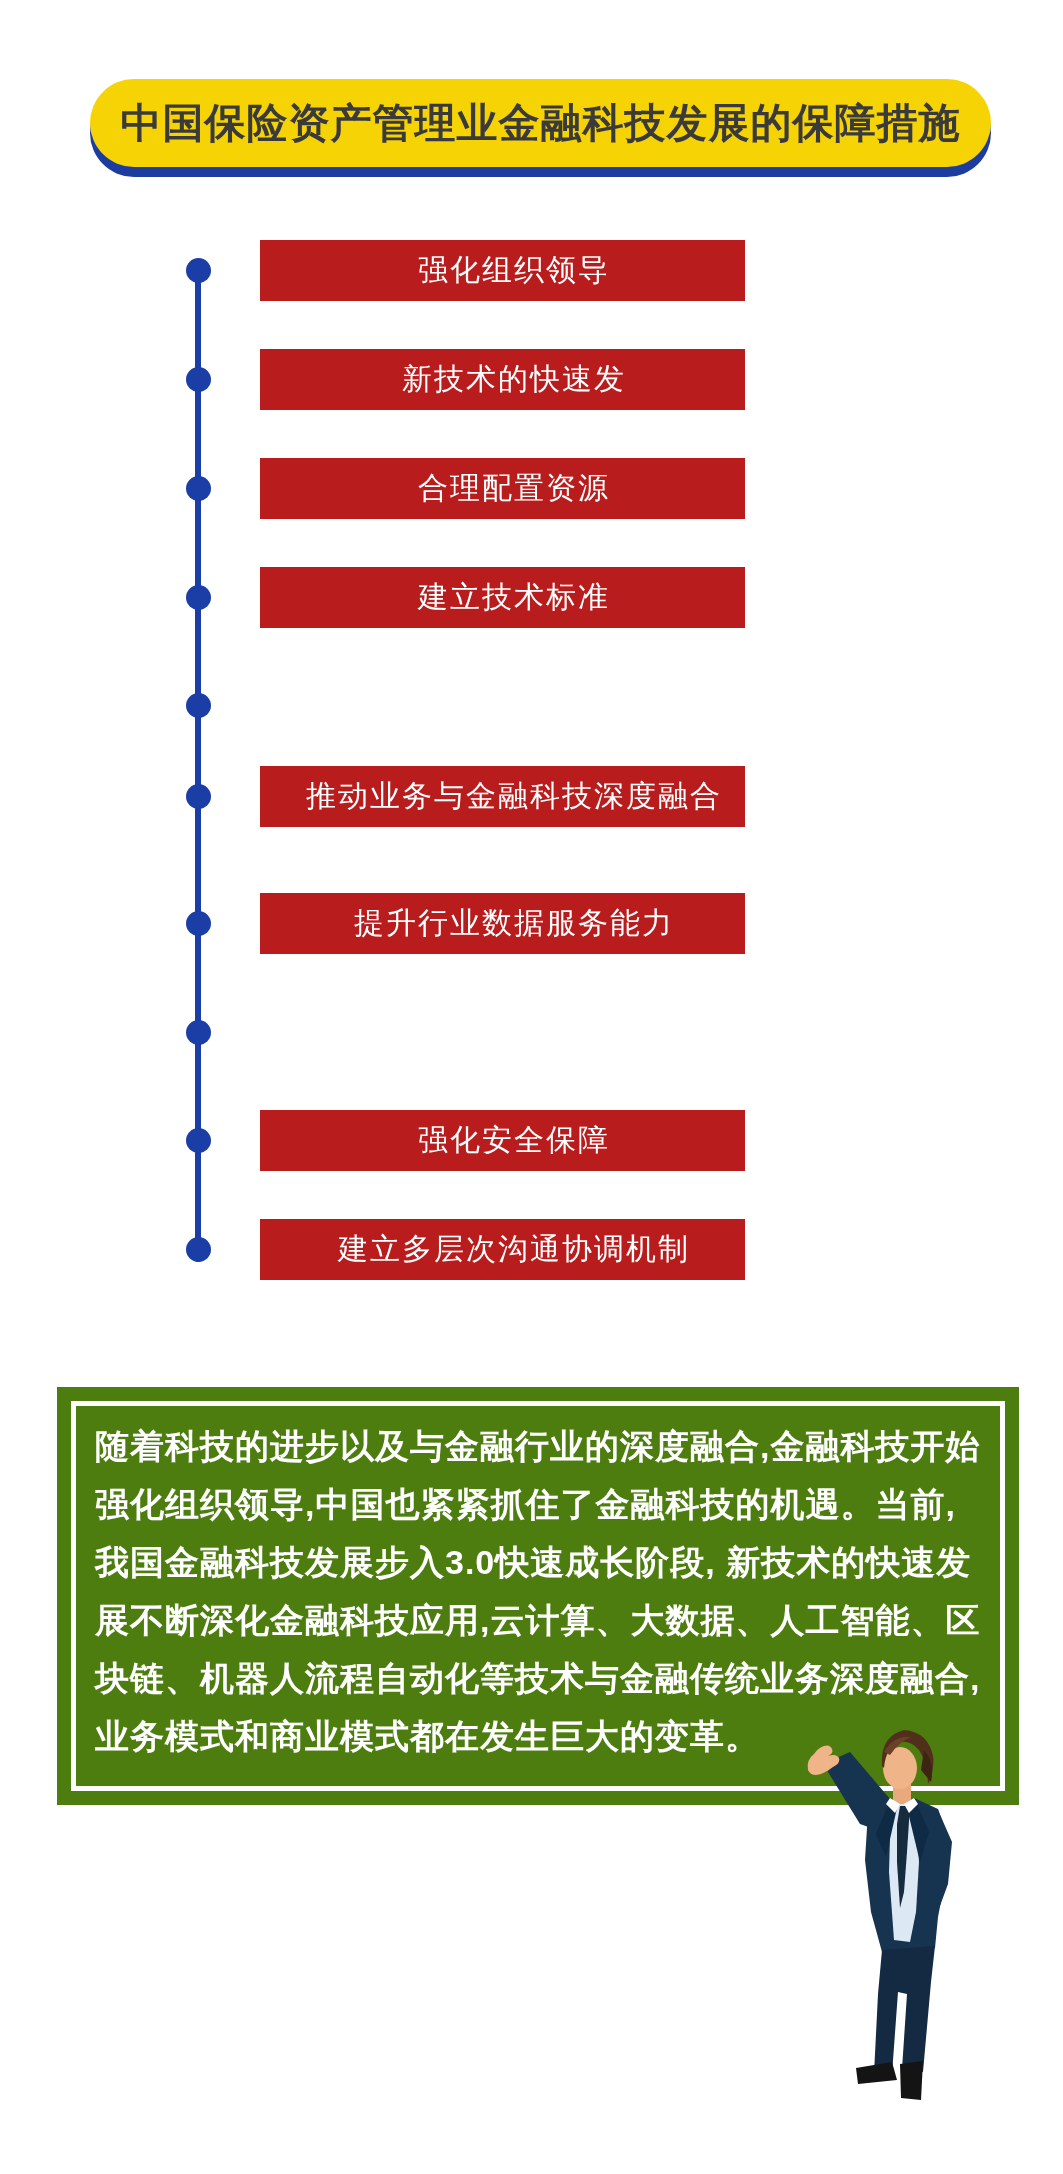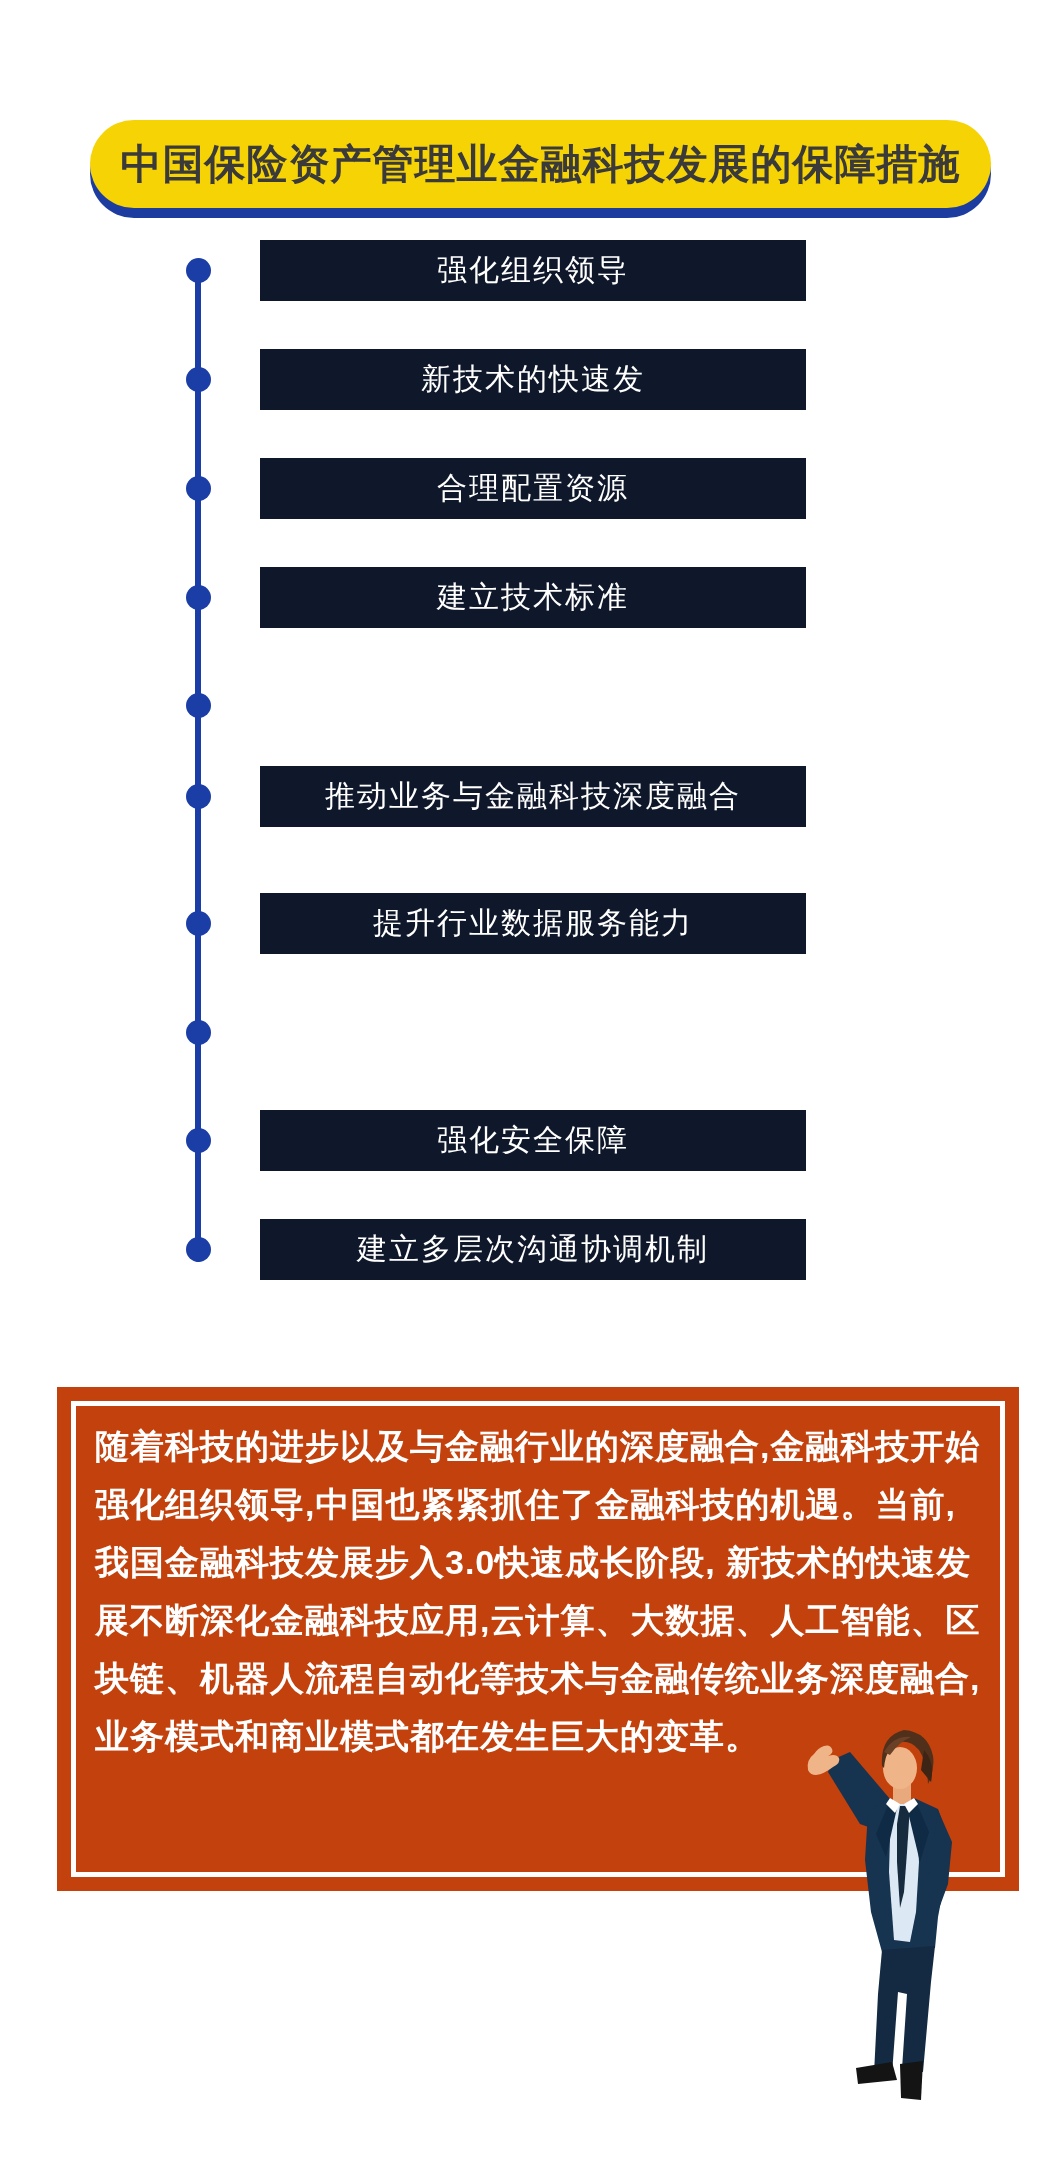--- a/index.html
+++ b/index.html
@@ -5,47 +5,47 @@
   html,body{margin:0;padding:0;background:#ffffff;}
   body{
     width:1063px;height:2174px;position:relative;overflow:hidden;
     font-family:"Liberation Sans","DejaVu Sans",sans-serif;
   }
   
   .banner{
     position:absolute;left:90px;top:79px;width:901px;height:88px;
     background:#F6D305;border-radius:46px;
     box-shadow:0 10px 0 0 #1C3CA0;
-    display:flex;align-items:center;justify-content:center;margin-top:41px;
+    display:flex;align-items:center;justify-content:center;
   }
   .banner-title{
     font-size:41px;font-weight:bold;color:#3A3A3A;letter-spacing:1px;
     white-space:nowrap;
   }
   
   .timeline-line{
     position:absolute;left:195px;top:270px;width:6px;height:992px;
     background:#1B3EA6;border-radius:3px;
   }
   .measure-row{position:absolute;left:0;width:1063px;height:61px;}
   .timeline-dot{
     position:absolute;left:186px;top:18px;width:25px;height:25px;
     border-radius:50%;background:#1B3EA6;
   }
   .measure-bar{
-    position:absolute;left:260px;top:0;width:546px;height:61px;
-    background:#0f172a;display:flex;align-items:center;justify-content:center;
+    position:absolute;left:260px;top:0;width:462px;height:61px;
+    background:#b91c1c;display:flex;align-items:center;justify-content:center;padding-left:23px;
   }
   .measure-label{
     color:#ffffff;font-size:30px;font-weight:500;letter-spacing:2px;white-space:nowrap;
   }
   
   .infobox{
-    position:absolute;left:57px;top:1387px;width:962px;height:504px;
-    background:#c2410c;
+    position:absolute;left:57px;top:1387px;width:962px;height:418px;
+    background:#4d7c0f;
   }
   .infobox-border{
     position:absolute;left:14px;top:14px;right:14px;bottom:14px;
     border:5px solid #FFFFFF;
   }
   .infobox-text{
     position:absolute;left:38px;top:30px;width:890px;
     color:#FFFFFF;font-size:34px;font-weight:bold;line-height:58px;
     letter-spacing:1px;
   }

